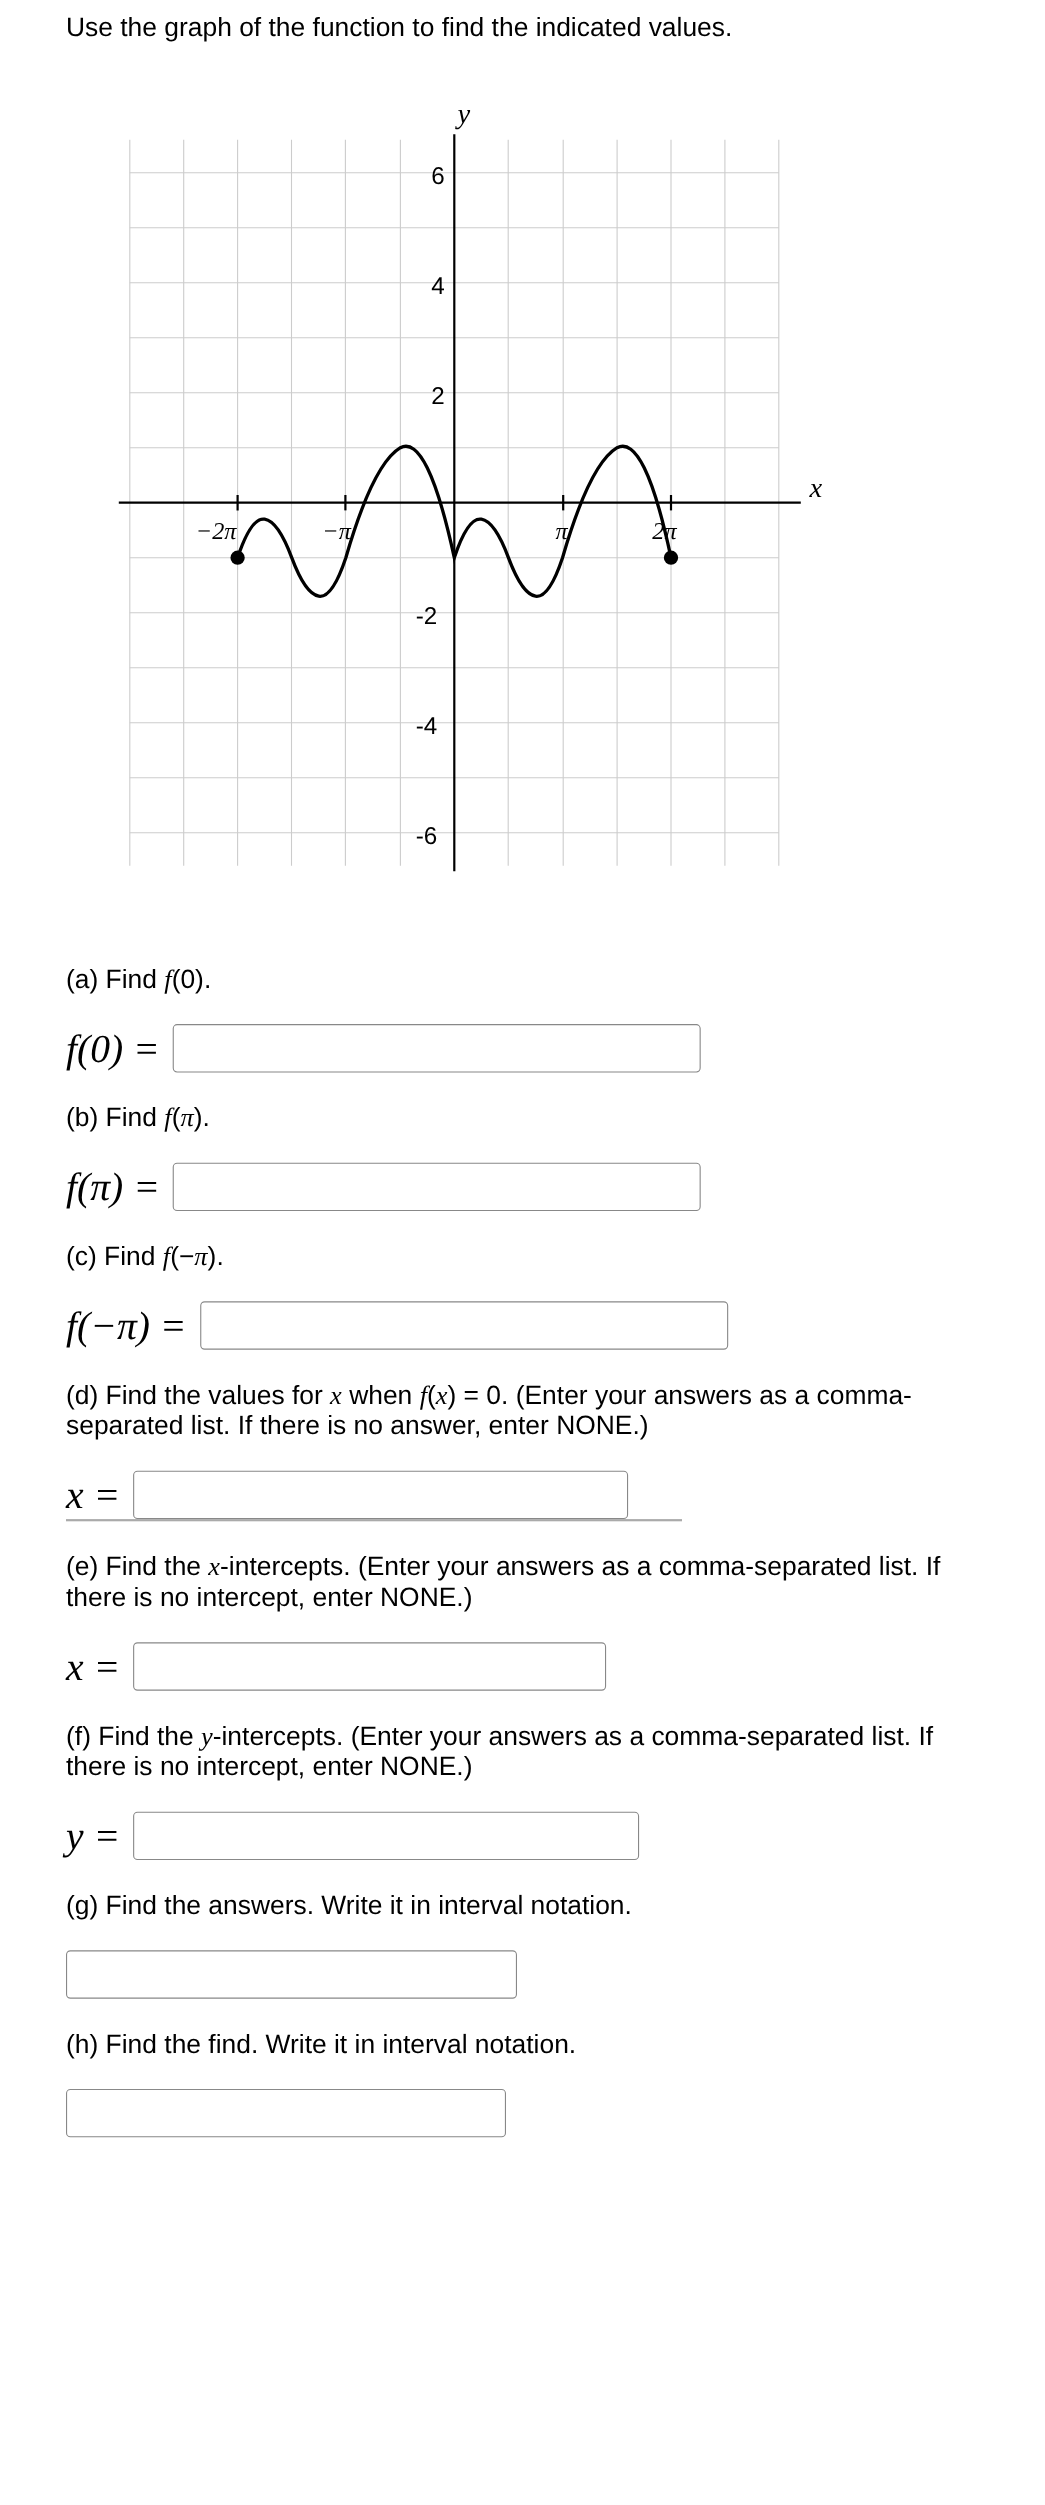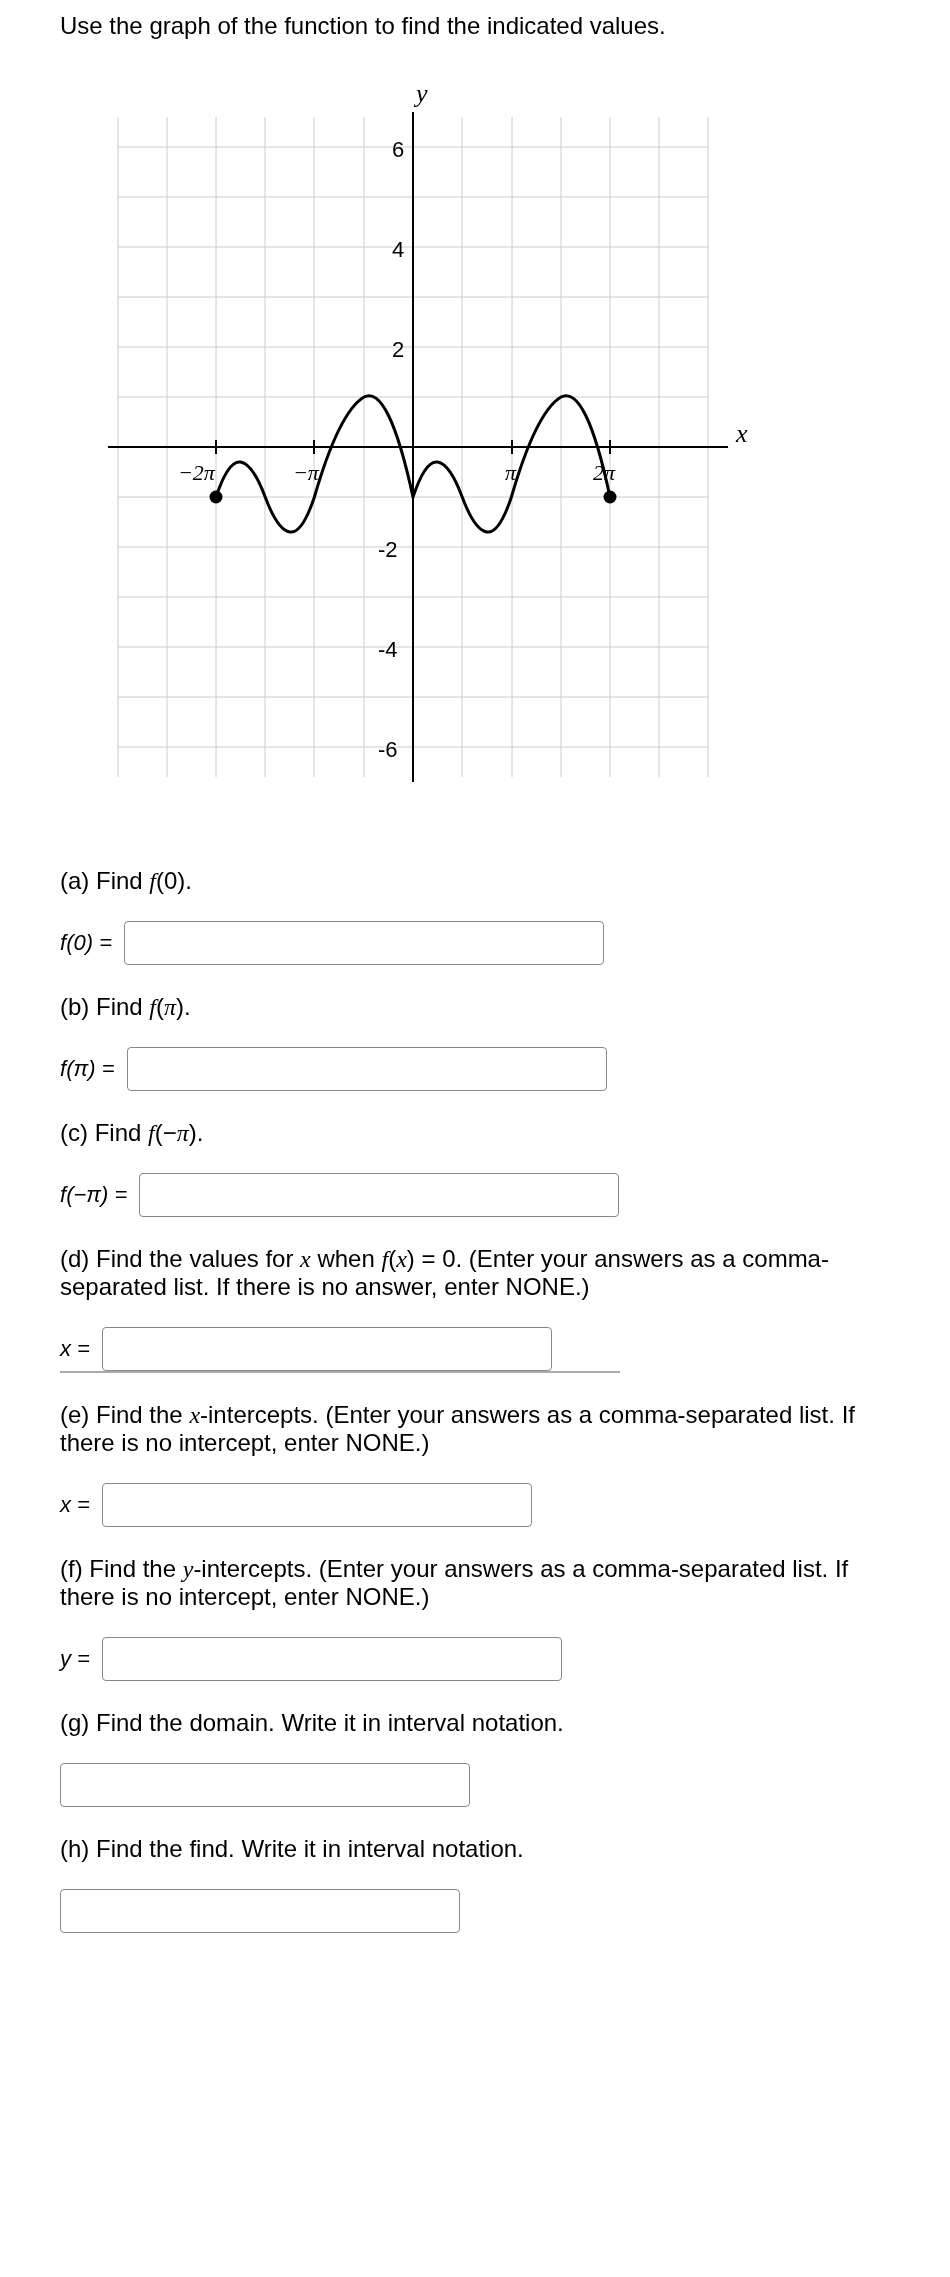--- a/index.html
+++ b/index.html
@@ -1,22 +1,22 @@
 <!DOCTYPE html>
 <html><head>
   <meta charset="utf-8">
   <style>
     * { box-sizing: border-box; }
     body { margin:0; padding:12px 60px 40px 60px; background:#fff; font-family: Verdana, Arial, sans-serif; color:#000; width:950px; font-size:24px; }
-    .instr { margin-bottom:22px; }
+    .instr { margin-bottom:32px; }
     .graphbox { width:750px; height:770px; position:relative; margin:10px 0 35px 8px; }
     .graphbox svg { width:100%; height:100%; }
     .part { margin:28px 0 26px 0; }
     .eq { margin:0 0 26px 0; display:flex; align-items:center; }
-    .mathlabel { font-family: Liberation Sans, sans-serif; font-style:italic; font-size:22px; margin-right:12px; white-space:nowrap; }
+    .mathlabel { font-family: Liberation Serif, serif; font-style:italic; font-size:36px; margin-right:12px; white-space:nowrap; }
     .inp { border:1px solid #888; border-radius:4px; height:44px; padding:4px 8px; font-size:20px; }
     .inp-a { width:480px; }
     .inp-b { width:480px; }
     .inp-c { width:480px; }
     .inp-d { width:450px; }
     .inp-e { width:430px; }
     .inp-f { width:460px; }
     .inp-g { width:410px; }
     .inp-h { width:400px; }
     .underline { border-bottom:2px solid #aaa; padding-bottom:0; }
@@ -138,21 +138,21 @@
 </div>
 
 <div class="part">
   (f) Find the <span style="font-family:'Times New Roman';font-style:italic">y</span>-intercepts. (Enter your answers as a comma-separated list. If there is no intercept, enter NONE.)
 </div>
 <div class="eq">
   <span class="mathlabel"><span style="font-style:italic">y</span> =</span>
   <input class="inp inp-f" type="text" style="">
 </div>
 
-<div class="part">(g) Find the domain. Write it in interval notation.</div>
+<div class="part">(g) Find the answers. Write it in interval notation.</div>
 <div class="eq">
   <input class="inp inp-g" type="text" style="">
 </div>
 
 <div class="part">(h) Find the find. Write it in interval notation.</div>
 <div class="eq">
   <input class="inp inp-h" type="text" style="">
 </div>
 
 </body></html>

